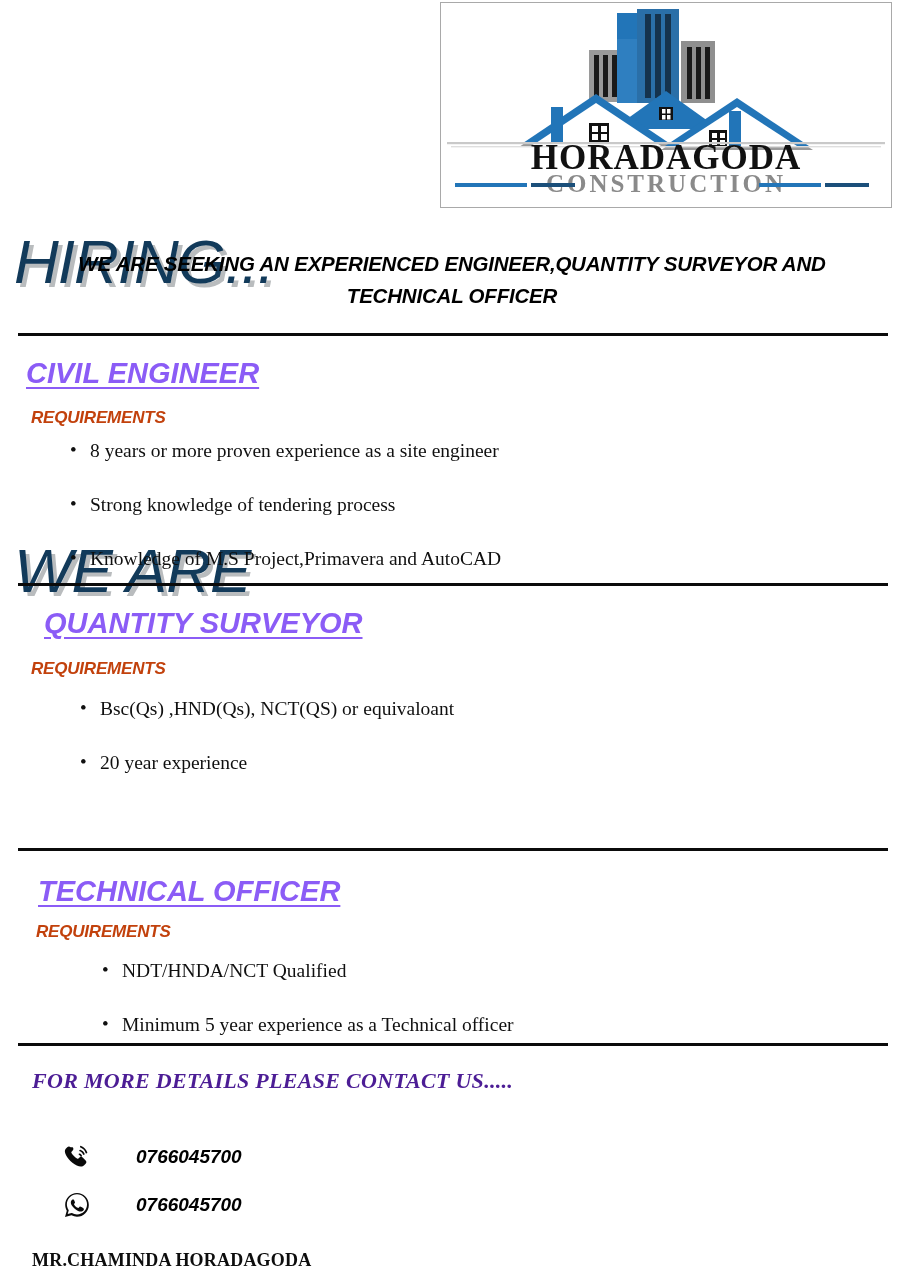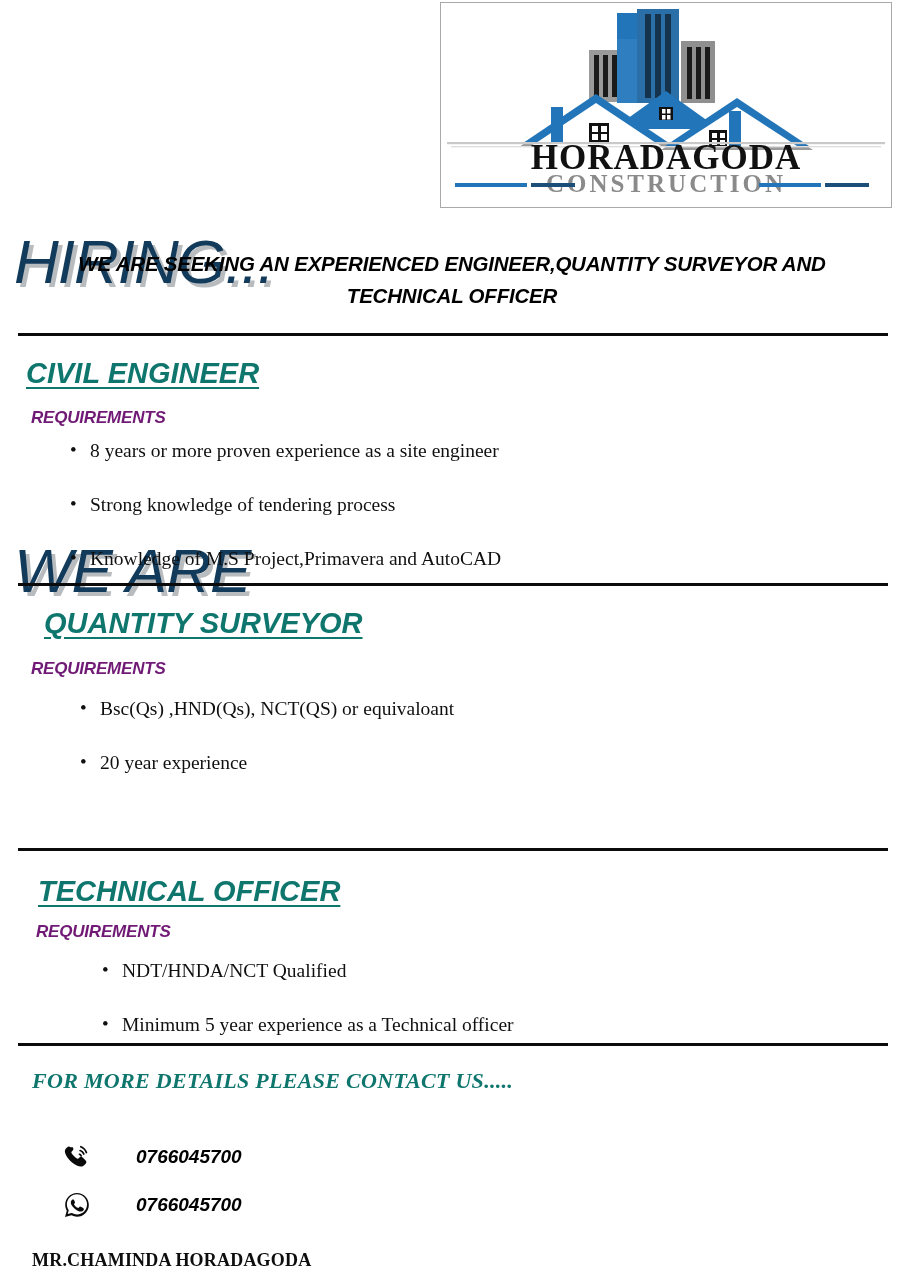--- a/index.html
+++ b/index.html
@@ -75,33 +75,33 @@
     border-top: 3px solid #0b0b0b;
   }
 
   
   .job-title {
     position: absolute;
     font-family: "Liberation Sans", sans-serif;
     font-style: italic;
     font-weight: bold;
     font-size: 29px;
-    color: #0f766e;
+    color: #8b5cf6;
     text-decoration: underline;
     text-underline-offset: 4px;
     letter-spacing: 0px;
     white-space: nowrap;
   }
   .req-label {
     position: absolute;
     font-family: "Liberation Sans", sans-serif;
     font-style: italic;
     font-weight: bold;
     font-size: 17px;
-    color: #701a75;
+    color: #c2410c;
     letter-spacing: -0.2px;
     white-space: nowrap;
   }
   .bullets {
     position: absolute;
     margin: 0;
     padding: 0;
     list-style: none;
     font-family: "Liberation Serif", serif;
     font-size: 19.5px;
@@ -123,21 +123,21 @@
 
   
   .contact-head {
     position: absolute;
     left: 32px;
     top: 1068px;
     font-family: "Liberation Serif", serif;
     font-style: italic;
     font-weight: bold;
     font-size: 22px;
-    color: #0f766e;
+    color: #4c1d95;
     letter-spacing: 0.3px;
     white-space: nowrap;
   }
   .contact-row {
     position: absolute;
     display: flex;
     align-items: center;
     margin-top: 32px;
   }
   .contact-icon {

